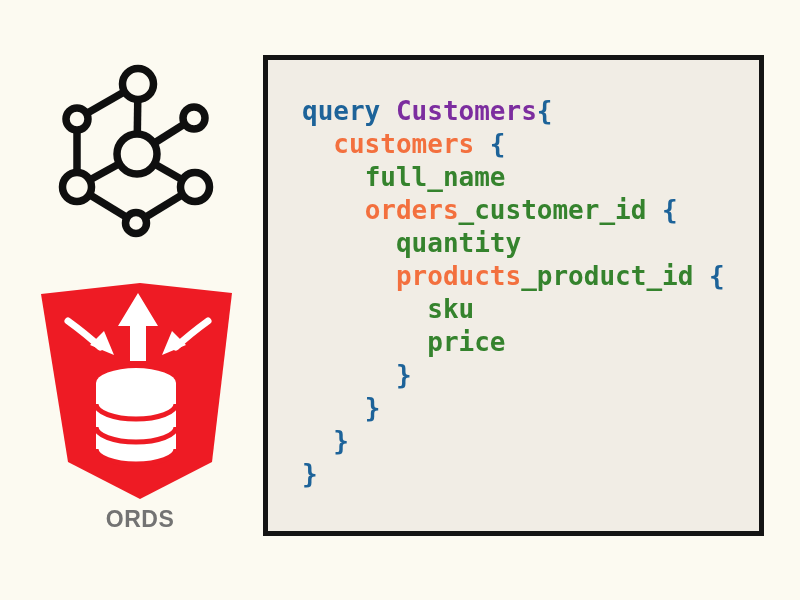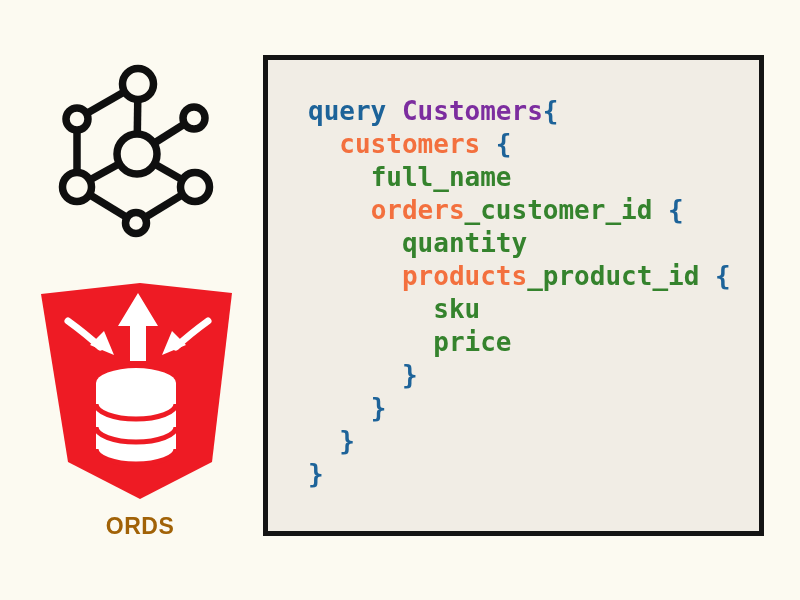--- a/index.html
+++ b/index.html
@@ -19,45 +19,43 @@
     width: 175px; height: 190px;
     color: var(--graph-ink, #0F0F0F);
   }
   .graph-icon line { stroke: currentColor; stroke-width: 7.5; }
   .graph-icon circle { stroke: currentColor; stroke-width: 7.5; fill: var(--page-bg, #FCFAF1); }
 
   
   .ords { position: absolute; left: 40px; top: 281px; width: 200px; }
   .ords-shield { display: block; width: 200px; height: 225px; }
   .ords-label {
-    margin-top: 7px;
     text-align: center;
     font-family: "Liberation Sans", sans-serif;
     font-weight: bold;
     font-size: 23px;
     letter-spacing: 0.5px;
-    color: #a16207;
+    color: #737373;
   }
 
   
   .code-panel {
     position: absolute;
     left: 263px; top: 55px;
     width: 501px; height: 481px;
     background: var(--panel-bg, #F1EDE5);
     border: 5px solid var(--panel-border, #141414);
   }
   .code {
     font-family: "DejaVu Sans Mono", monospace;
     font-weight: bold;
     font-size: 26px;
     line-height: 33px;
     white-space: pre;
     padding: 35px 0 0 34px;
-    margin-left: 6px;
   }
 </style>
 </head>
 <body>
 
 <div class="stage">
 
   <svg class="graph-icon" viewBox="0 0 175 190" aria-hidden="true">
     <line x1="88" y1="34" x2="27" y2="69"></line>
     <line x1="88" y1="34" x2="87" y2="104"></line>

